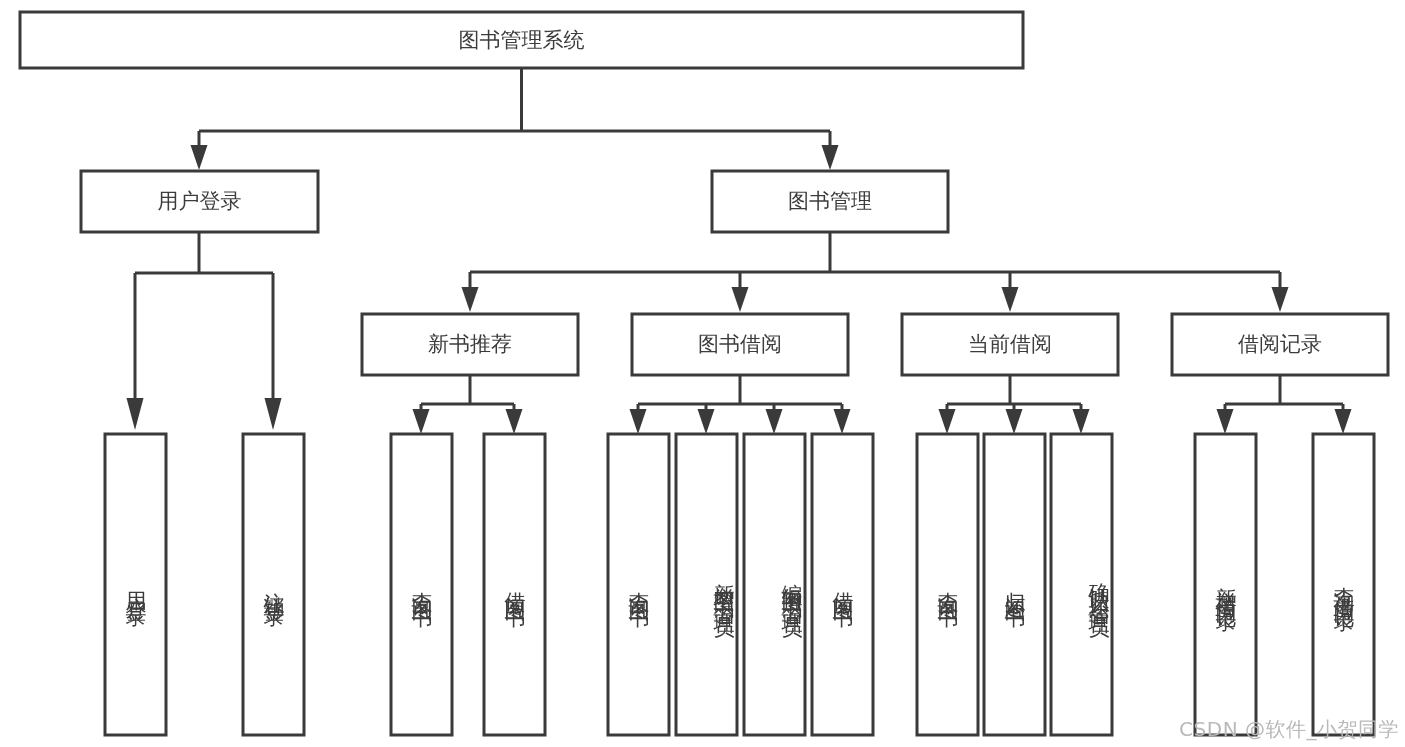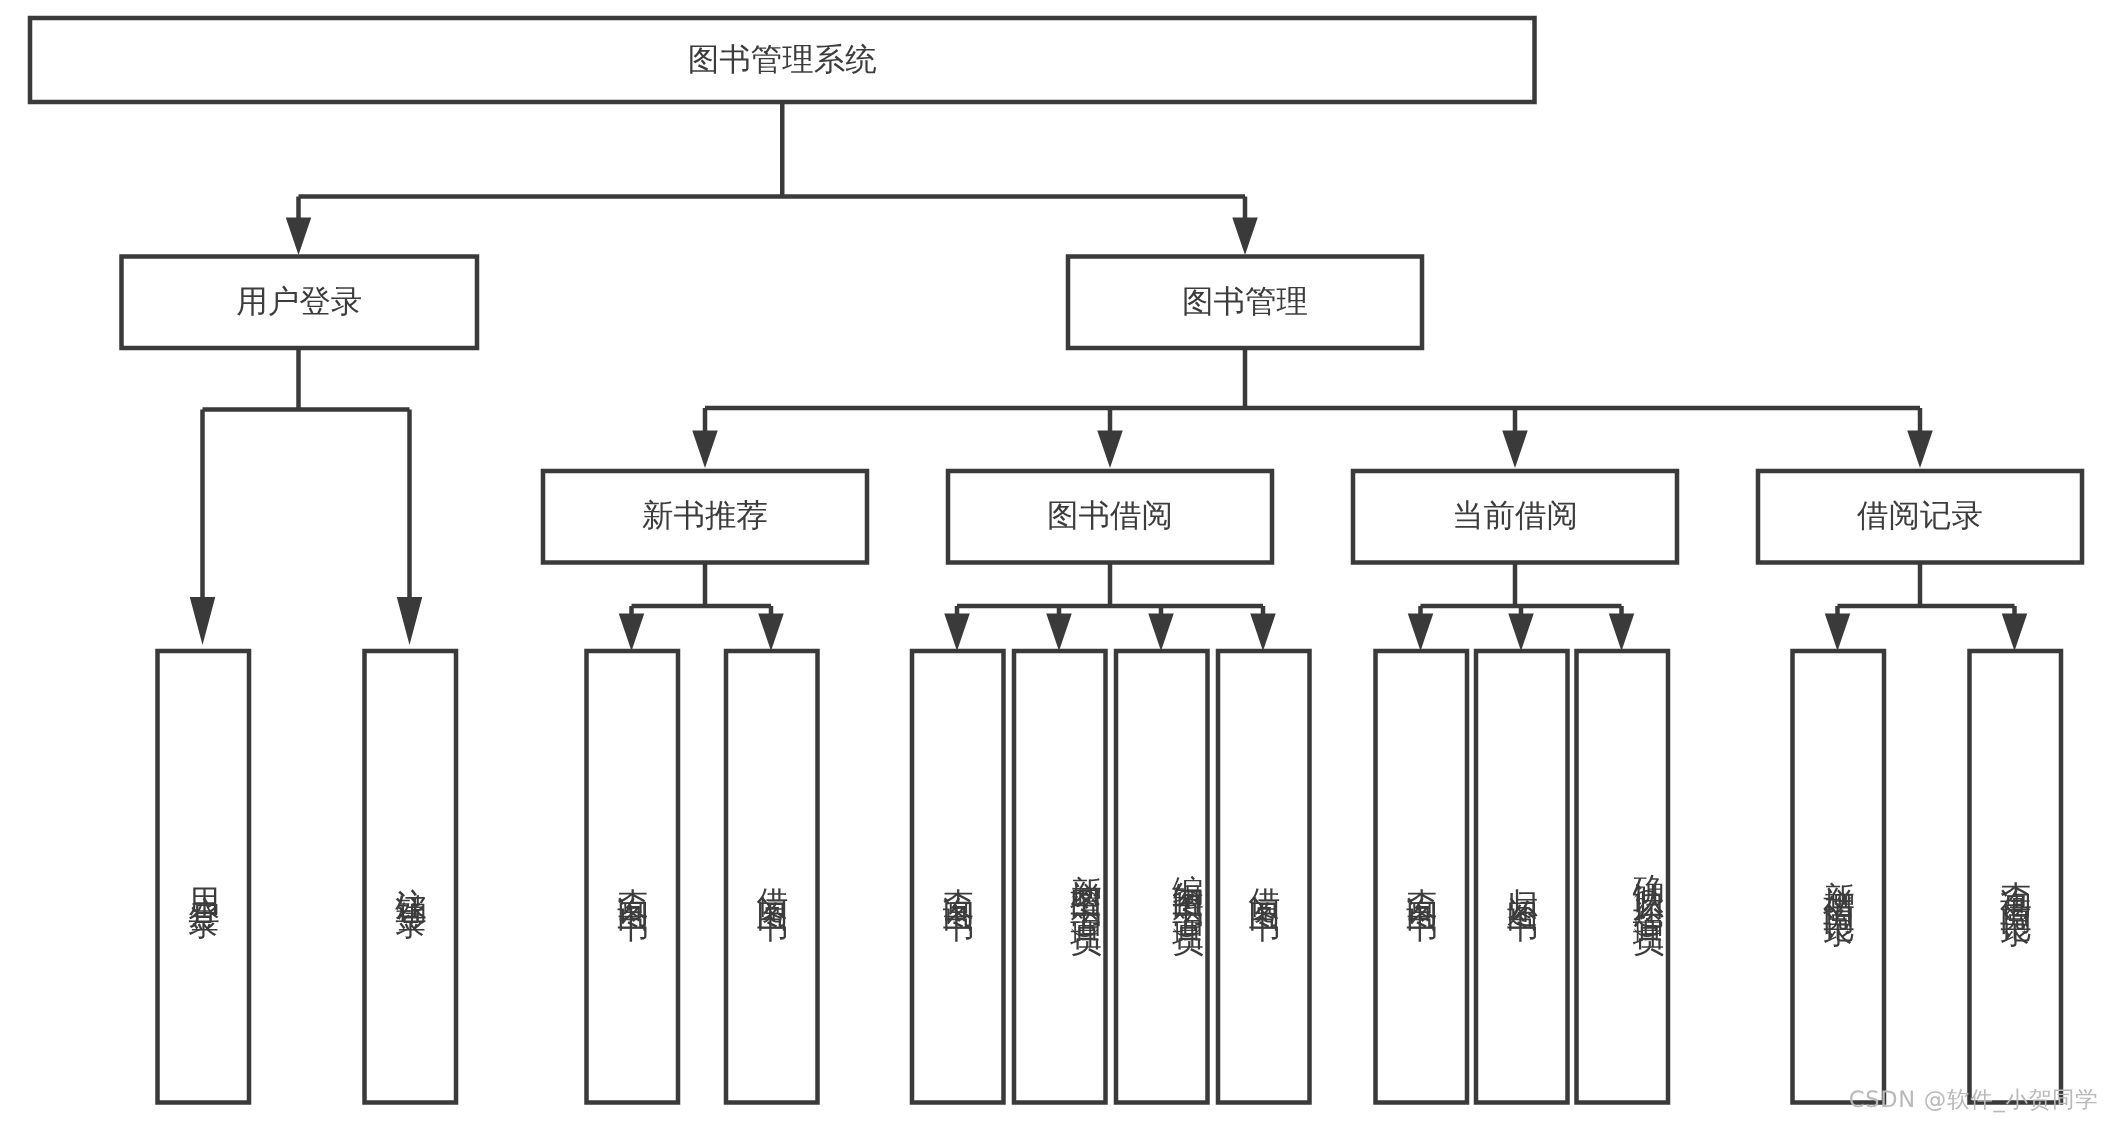--- a/index.html
+++ b/index.html
@@ -35,21 +35,21 @@
     line-height:1.28;
     letter-spacing:5px;
     color:#3c3c3c;
     white-space:nowrap;
     pointer-events:none;
   }
   .watermark{
     position:absolute;
     right:6px;bottom:4px;
     font-family:"DejaVu Sans","Liberation Sans",sans-serif;
-    font-size:15px;
+    font-size:20px;
     color:#b9b9b9;
     letter-spacing:0.5px;
     white-space:nowrap;
   }
 </style>
 </head>
 <body>
 
 <div id="diagram-root">
 

